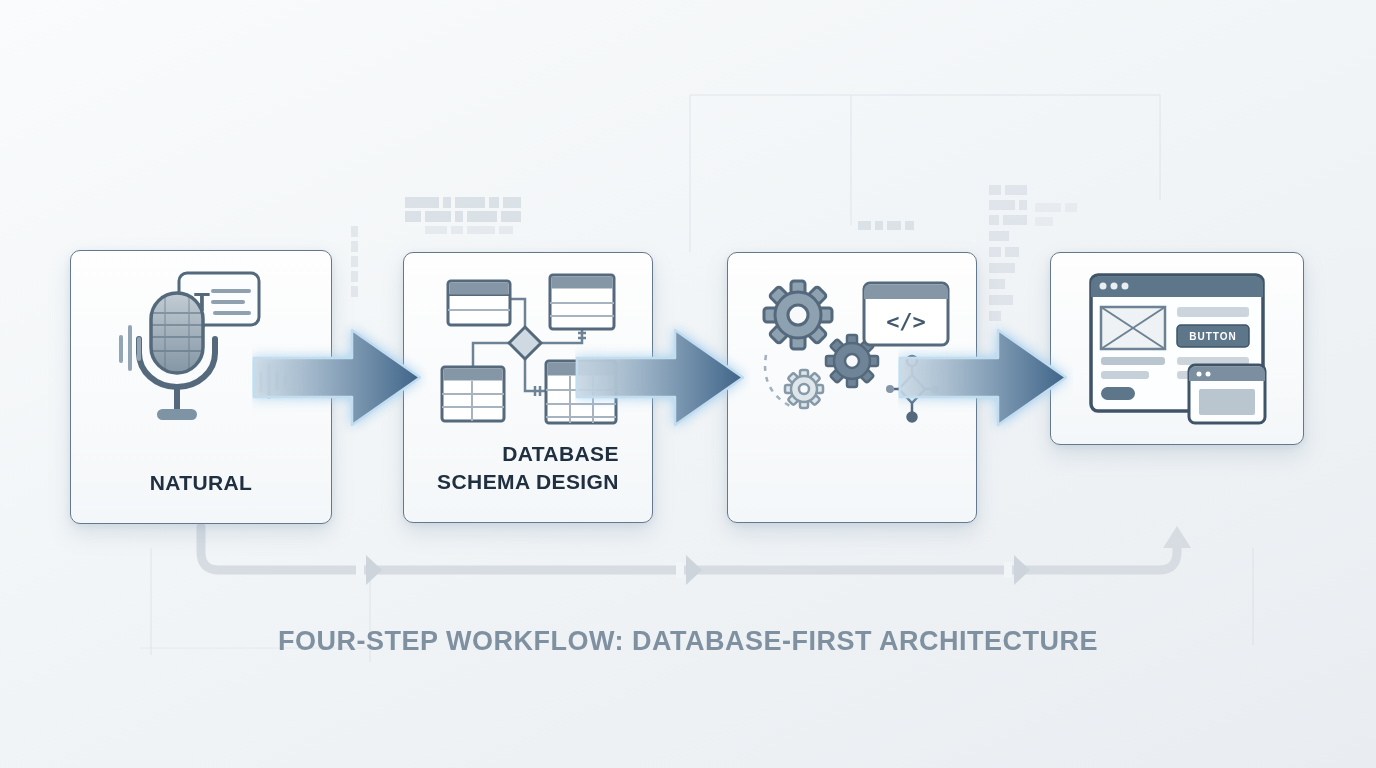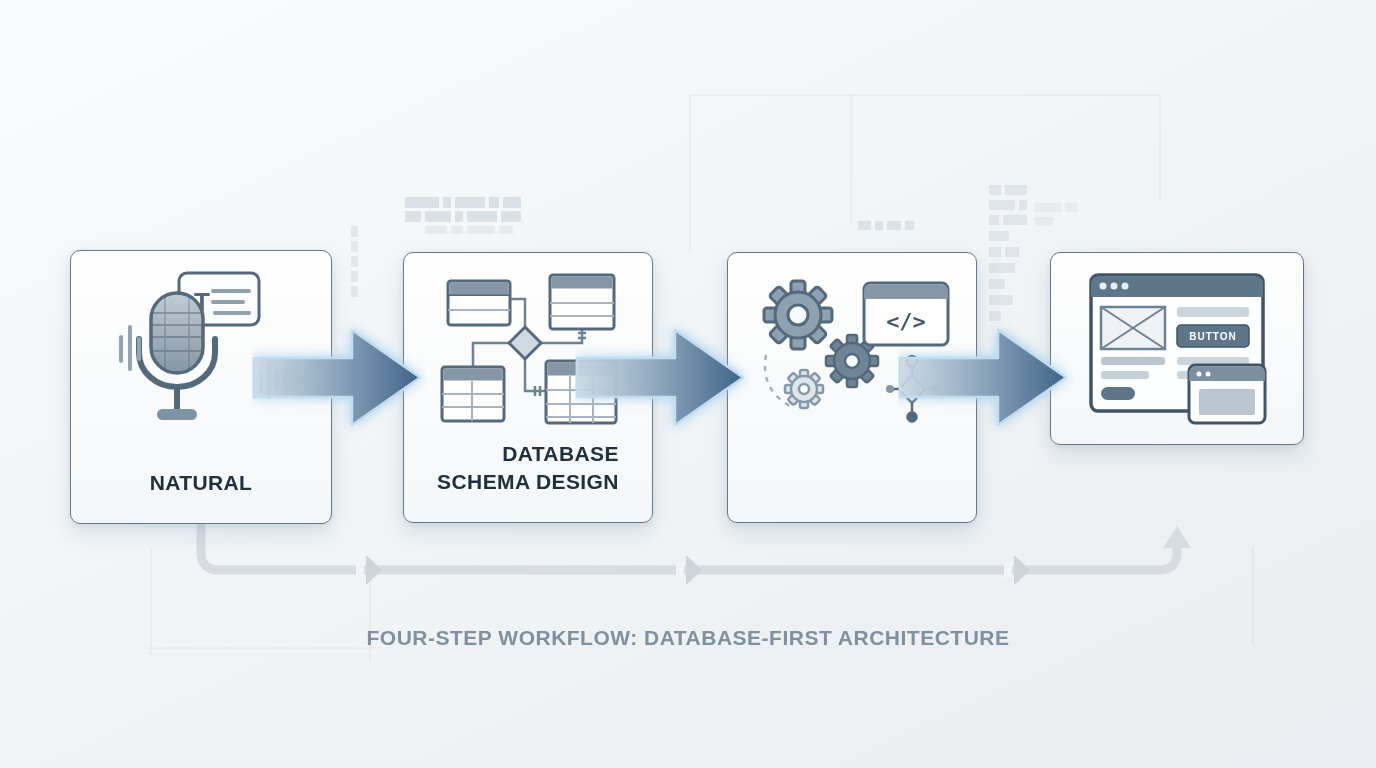--- a/index.html
+++ b/index.html
@@ -12,21 +12,21 @@
         border:1.6px solid #63788c;border-radius:10px;
         background:linear-gradient(180deg,#fefefe 0%,#f4f7f9 100%);
         box-shadow:0 10px 22px rgba(95,125,155,.18),0 2px 6px rgba(95,125,155,.12);
         display:flex;flex-direction:column;align-items:center;justify-content:space-between;
         padding:16px 8px 26px 8px;}
   .icon-wrap{flex:0 0 auto;display:flex;align-items:center;justify-content:center;}
   .step-label{font-size:21px;font-weight:bold;letter-spacing:.4px;line-height:1.33;
               color:#203040;text-align:right;}
   .arrow{position:absolute;z-index:5;}
   .caption{position:absolute;left:0;top:626px;width:100%;text-align:center;z-index:3;
-           font-size:21px;font-weight:600;letter-spacing:.5px;color:#7f90a0;}
+           font-size:27px;font-weight:600;letter-spacing:.5px;color:#7f90a0;}
   svg text{font-family:"Liberation Sans","DejaVu Sans",sans-serif;}
   .mono{font-family:"DejaVu Sans Mono",monospace;}
 </style>
 </head>
 <body>
 
 <div class="page">
 
   <svg class="decor" width="1376" height="768">
     <g stroke="#c4cfd9" stroke-width="1" opacity="0.45">

